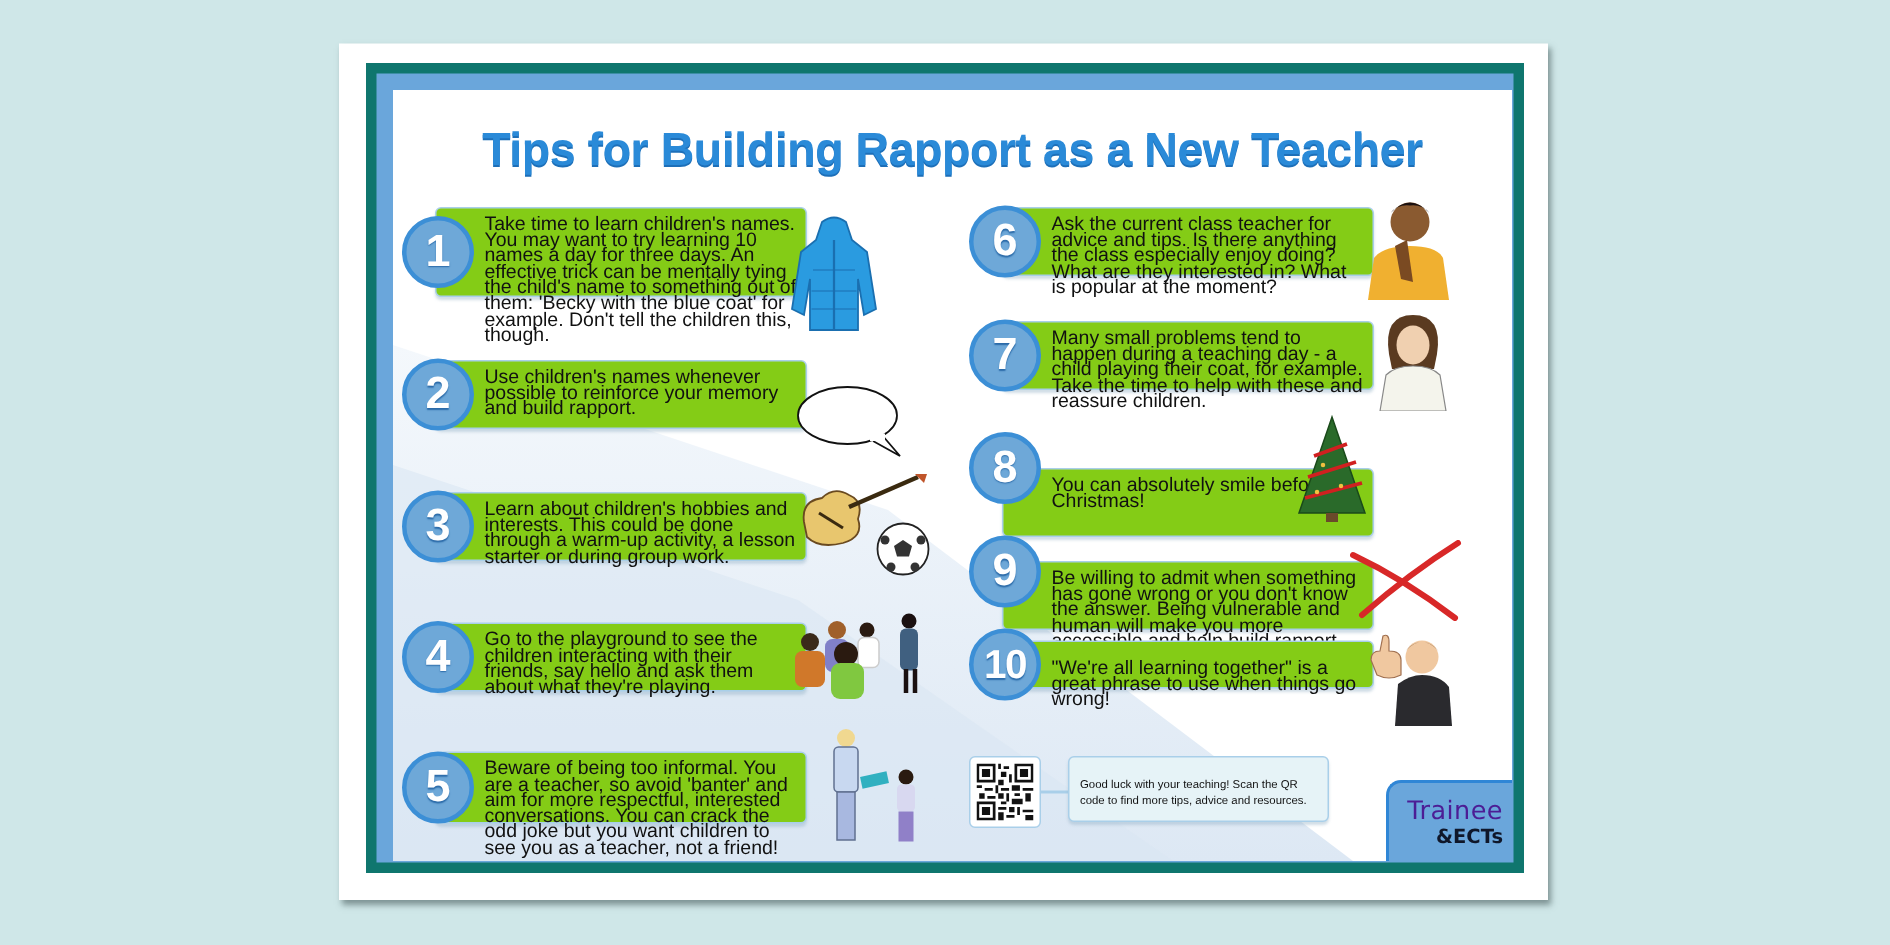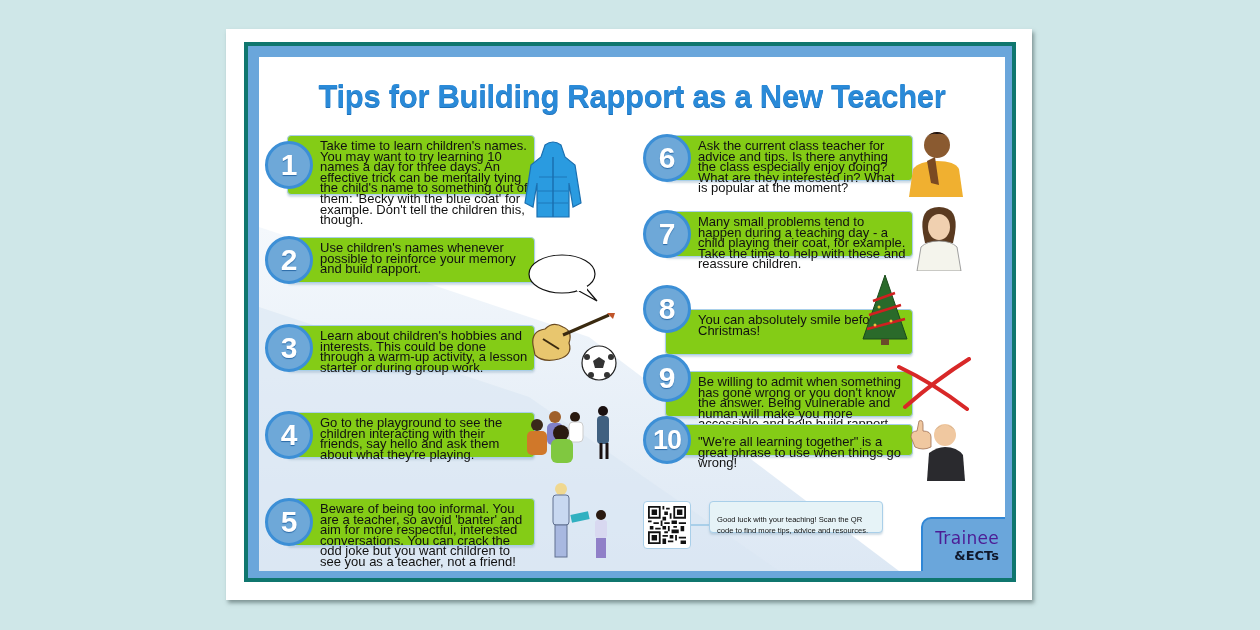--- a/index.html
+++ b/index.html
@@ -14,21 +14,21 @@
     left: 226px; top: 29px;
     width: 806px; height: 571px;
     background: #ffffff;
     box-shadow: 2px 3px 4px rgba(60,80,80,0.55);
   }
   .frame {
     position: absolute;
     left: 18px; top: 13px;
     width: 772px; height: 540px;
     background: #6aa6db;
-    border: 4px solid #0f766e;
+    border: 7px solid #0f766e;
   }
   .inner {
     position: absolute;
     left: 11px; top: 11px;
     width: 746px; height: 514px;
     background: #ffffff;
     overflow: hidden;
   }
   .bg-wedge {
     position: absolute; left: 0; top: 0; width: 746px; height: 514px;
@@ -87,21 +87,21 @@
     border: 1.5px solid #a9cfe9;
     border-radius: 4px;
     padding: 4px;
   }
   .qr-line {
     position: absolute; left: 432px; top: 467px; width: 18px; height: 1.5px; background: #a9cfe9;
   }
   .final-box {
     position: absolute;
     left: 450px; top: 444px;
-    width: 174px; height: 32px;
+    width: 174px; height: 44px;
     background: #e6f3f7;
     border: 1.5px solid #a9cfe9;
     border-radius: 4px;
     box-shadow: 0 2px 2px rgba(150,180,200,0.45);
     padding: 13px 6px 4px 7px;
     font-size: 7.6px; line-height: 10.6px; color: #111;
   }
   .brand-tab {
     position: absolute;
     right: -2px; bottom: -2px;

